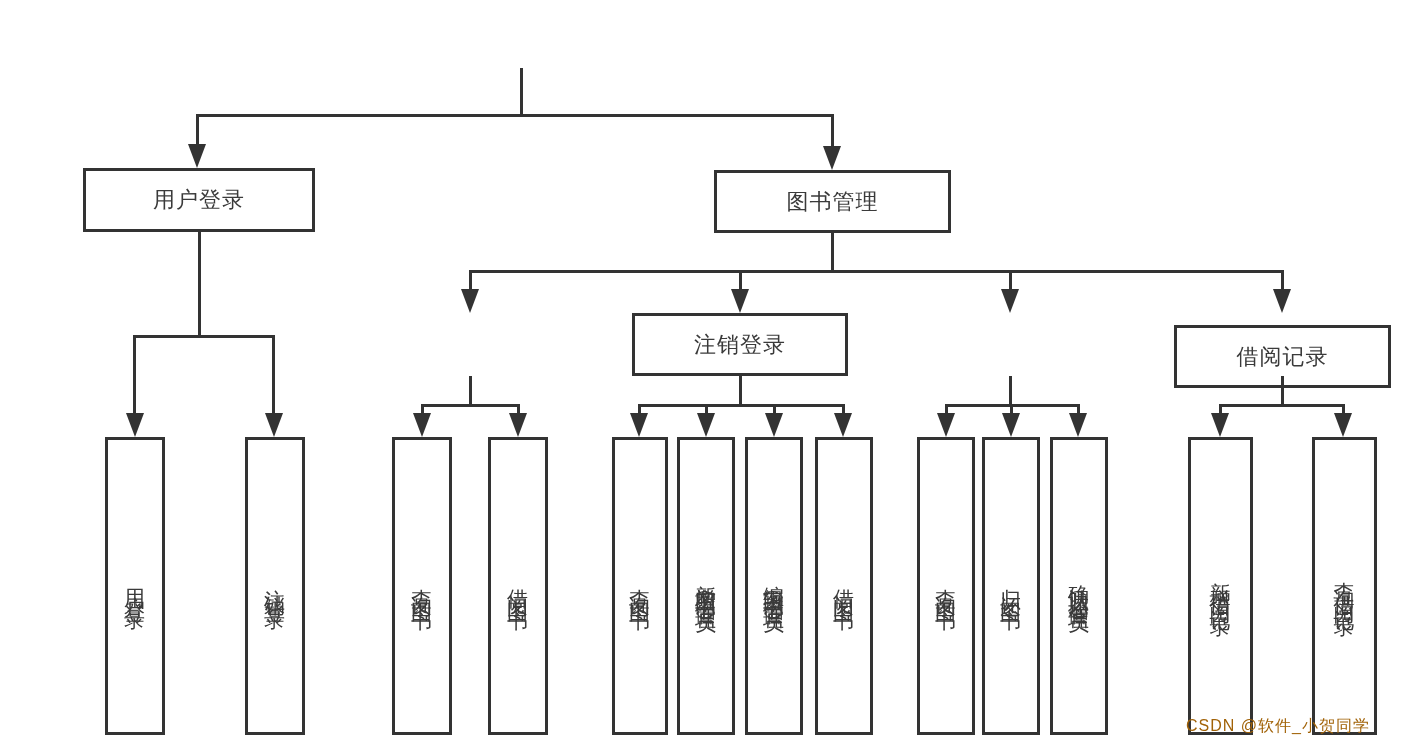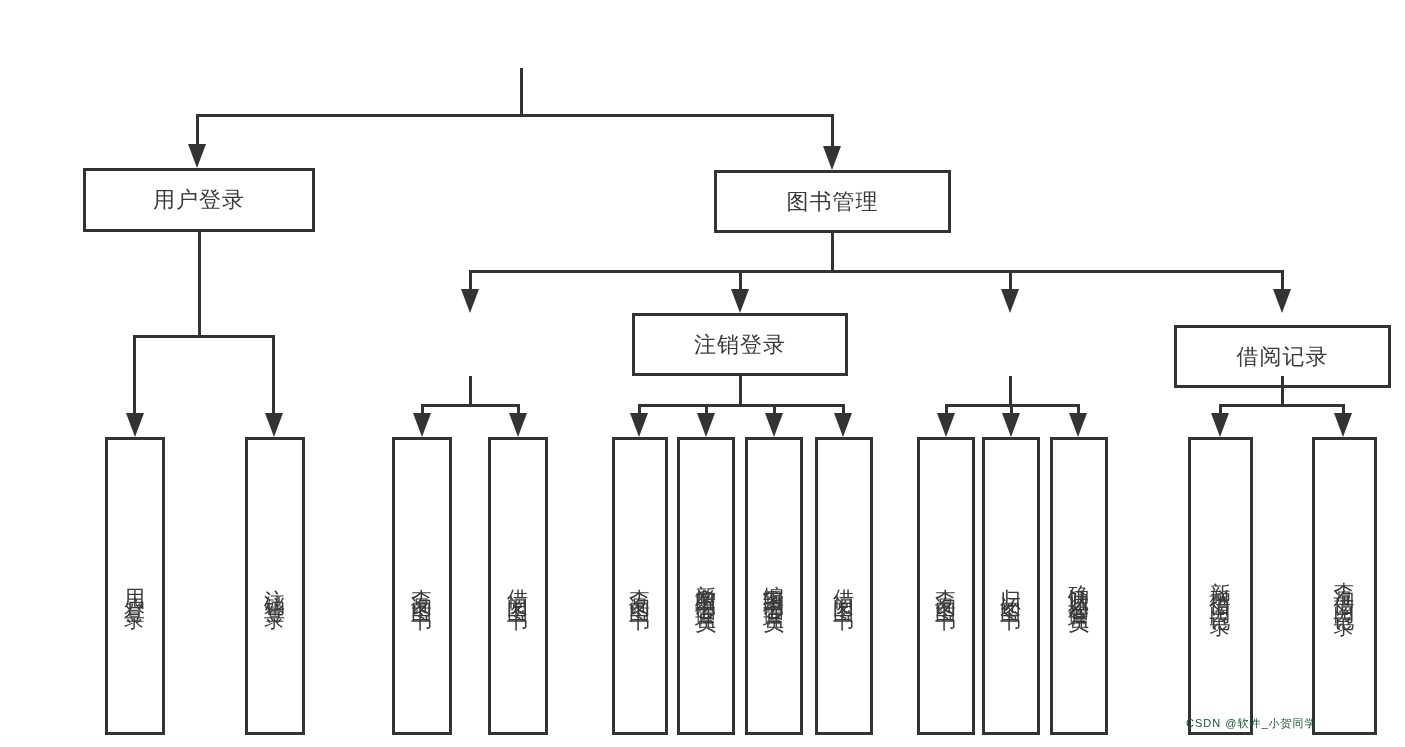--- a/index.html
+++ b/index.html
@@ -19,21 +19,21 @@
   .line{position:absolute;background:#333333;}
   .vline{width:3px;}
   .hline{height:3px;}
   .tri{
     position:absolute;width:0;height:0;
     border-left:9px solid transparent;border-right:9px solid transparent;
     border-top:24px solid #333333;
   }
   .watermark{
     position:absolute;left:1186px;top:716px;
-    font-size:11px;letter-spacing:1px;color:#14532d;white-space:nowrap;
+    font-size:16px;letter-spacing:1px;color:#a16207;white-space:nowrap;
   }
 </style>
 </head>
 <body>
 
 <div id="canvas">
 
 
   <div class="line vline" style="left:520px;top:68px;height:49px;"></div>
   <div class="line hline" style="left:196px;top:114px;width:638px;"></div>

